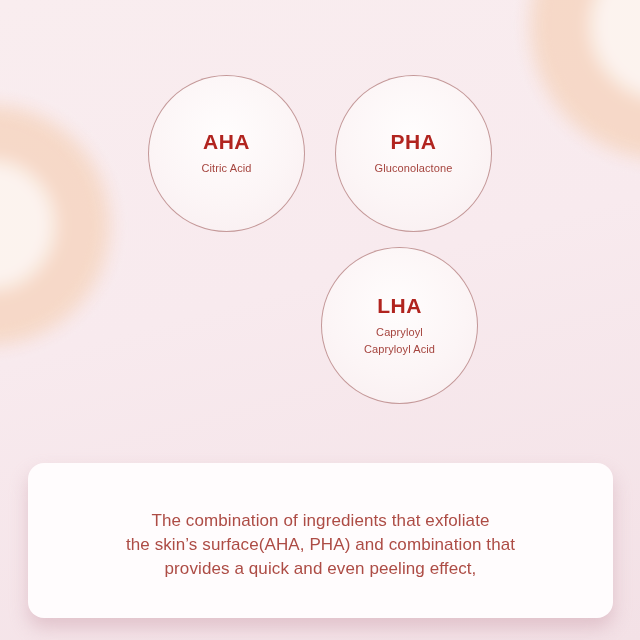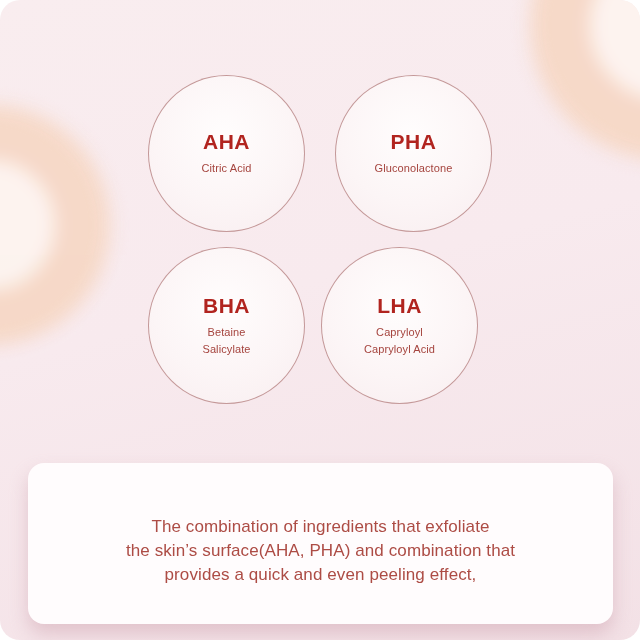--- a/index.html
+++ b/index.html
@@ -6,21 +6,20 @@
     margin: 0;
     padding: 0;
   }
   .canvas {
     position: relative;
     width: 640px;
     height: 640px;
     overflow: hidden;
     background: linear-gradient(165deg, #f9edef 0%, #f8eaee 45%, #f3e1e6 100%);
     font-family: "Liberation Sans", sans-serif;
-    border-radius: 20px;
   }
   
   .blob {
     position: absolute;
     border-radius: 50%;
     background: #fdf4ef;
     filter: blur(9px);
     opacity: 0.95;
     z-index: 0;
   }
@@ -78,21 +77,21 @@
     width: 585px;
     height: 147px;
     background: #fffcfd;
     border-radius: 16px;
     box-shadow: 0 10px 18px rgba(202, 156, 168, 0.45);
     z-index: 2;
     display: flex;
     flex-direction: column;
     align-items: center;
     justify-content: center;
-    padding-top: 14px;
+    padding-top: 8px;
   }
   .card-line {
     font-size: 17px;
     line-height: 24px;
     letter-spacing: 0.1px;
     color: #ad4c45;
     text-align: center;
     white-space: nowrap;
   }
 </style>
@@ -113,27 +112,20 @@
   </div>
 
   <div class="circle circle-pha">
     <div class="abbr">PHA</div>
     <div class="ingredient">
       <div>Gluconolactone</div>
       <div></div>
     </div>
   </div>
 
-  <div class="circle circle-bha">
-    <div class="abbr">BHA</div>
-    <div class="ingredient">
-      <div>Betaine</div>
-      <div>Salicylate</div>
-    </div>
-  </div>
 
   <div class="circle circle-lha">
     <div class="abbr">LHA</div>
     <div class="ingredient">
       <div>Capryloyl</div>
       <div>Capryloyl Acid</div>
     </div>
   </div>
 
   <div class="card">

